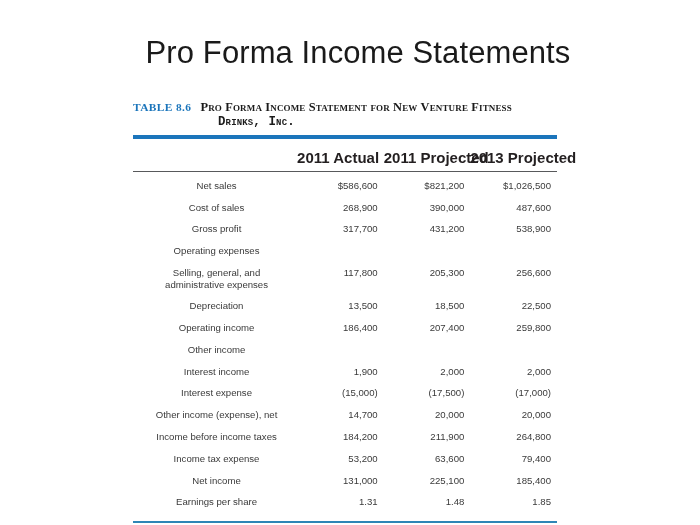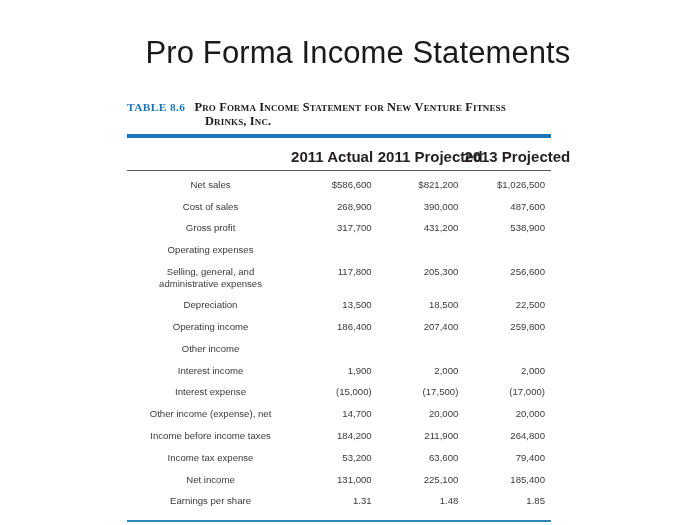--- a/index.html
+++ b/index.html
@@ -28,21 +28,21 @@
     font-weight: 400;
     line-height: 38px;
     letter-spacing: 0.1px;
     color: #1a1a1a;
     white-space: nowrap;
   }
 
   
   .table-block {
     position: absolute;
-    left: 127px;
+    left: 133px;
     top: 100px;
     width: 424px;
   }
 
   
   .caption {
     display: block;
     font-family: "Liberation Serif", serif;
     font-size: 11.4px;
     line-height: 14.4px;
@@ -63,21 +63,22 @@
     font-size: 11.4px;
   }
   .caption-title {
     font-weight: bold;
     font-variant: small-caps;
     letter-spacing: 0.15px;
     font-size: 12.4px;
     margin-left: 9px;
   }
   .caption-title.cont {
-    margin-left: 0;
+    margin-left: 7px;
+    font-family: Liberation Mono, monospace;
   }
 
   
   .rule-top {
     margin-top: 5px;
     height: 4px;
     background: #1b75bb;
     width: 424px;
   }
   .rule-head {

